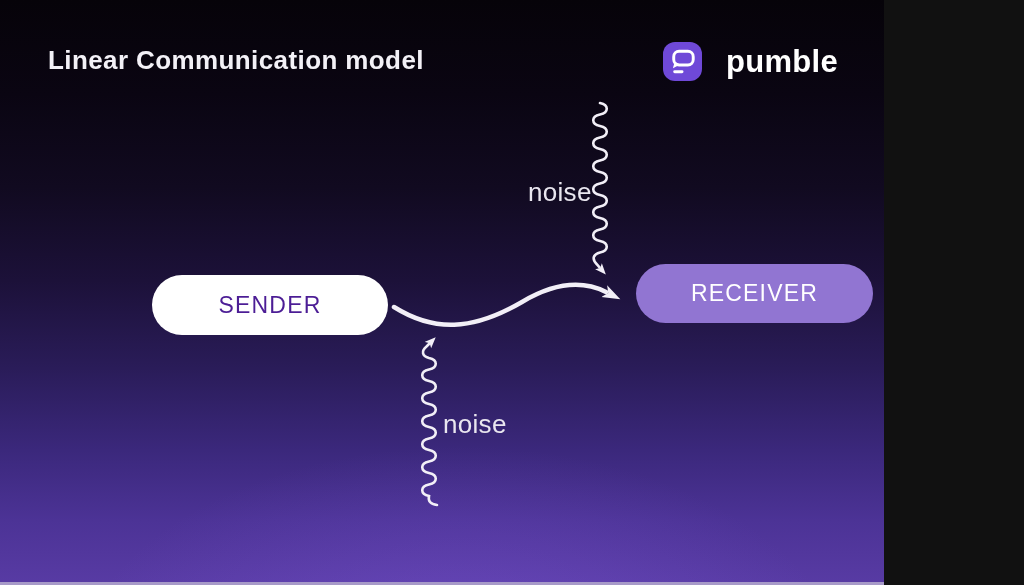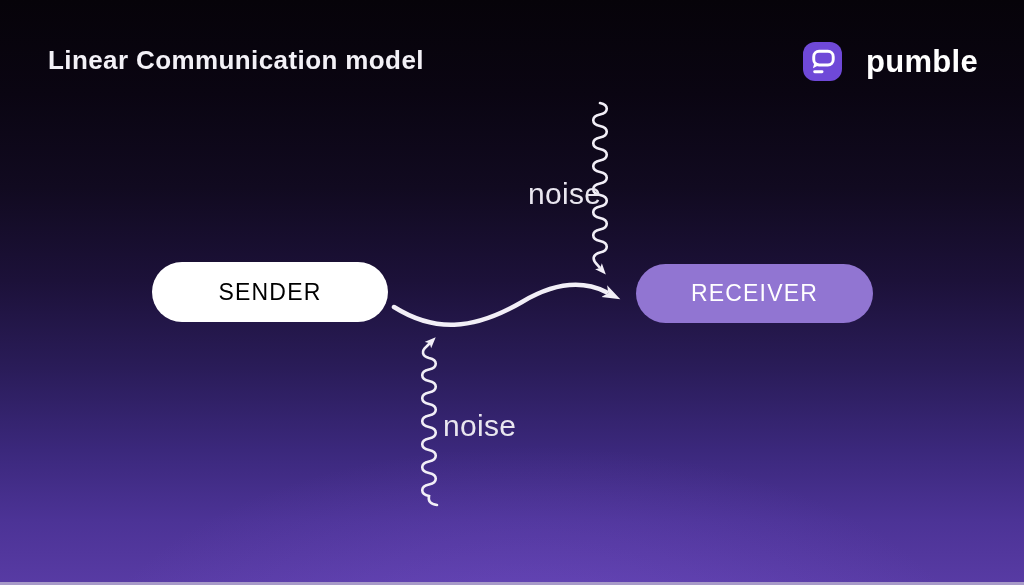--- a/index.html
+++ b/index.html
@@ -1,18 +1,18 @@
 <!DOCTYPE html>
 <html><head>
 <meta charset="utf-8">
 <style>
   html,body{margin:0;padding:0;background:#111;}
   .stage{
     position:relative;
-    width:1024px;height:585px;
+    width:884px;height:585px;
     overflow:hidden;
     font-family:"Liberation Sans", sans-serif;
     background:
       radial-gradient(62% 58% at 52% 118%, rgba(128,90,220,0.45), rgba(128,90,220,0) 72%),
       linear-gradient(180deg,
         #060309 0%, #0a0512 16%, #110a20 32%, #1c1139 48%,
         #2a1c59 63%, #3b287c 77%, #4c3396 89%, #583ba4 100%);
   }
   .bottom-strip{
     position:absolute;left:0;bottom:0;width:100%;height:3px;
@@ -36,30 +36,30 @@
     color:#ffffff;font-size:31px;font-weight:700;letter-spacing:0.3px;
     line-height:1;
   }
   .pill{
     position:absolute;
     display:flex;align-items:center;justify-content:center;
     border-radius:31px;
     font-size:23px;font-weight:500;letter-spacing:1.2px;
   }
   .pill-sender{
-    left:152px;top:262px;width:236px;height:60px;
-    background:#ffffff;color:#000000;
+    left:152px;top:275px;width:236px;height:60px;
+    background:#ffffff;color:#4c1d95;
   }
   .pill-receiver{
     left:636px;top:264px;width:237px;height:59px;
     background:#9175d2;color:#ffffff;
   }
   .noise-label{
     position:absolute;
-    color:#e9e6ef;font-size:30px;font-weight:400;letter-spacing:0.3px;
+    color:#e9e6ef;font-size:26px;font-weight:400;letter-spacing:0.3px;
   }
   .noise-label-top{left:528px;top:177px;}
   .noise-label-bottom{left:443px;top:409px;}
   .arrow-layer{position:absolute;left:0;top:0;width:1024px;height:585px;}
 </style>
 </head>
 <body>
 
 <div class="stage">
 

